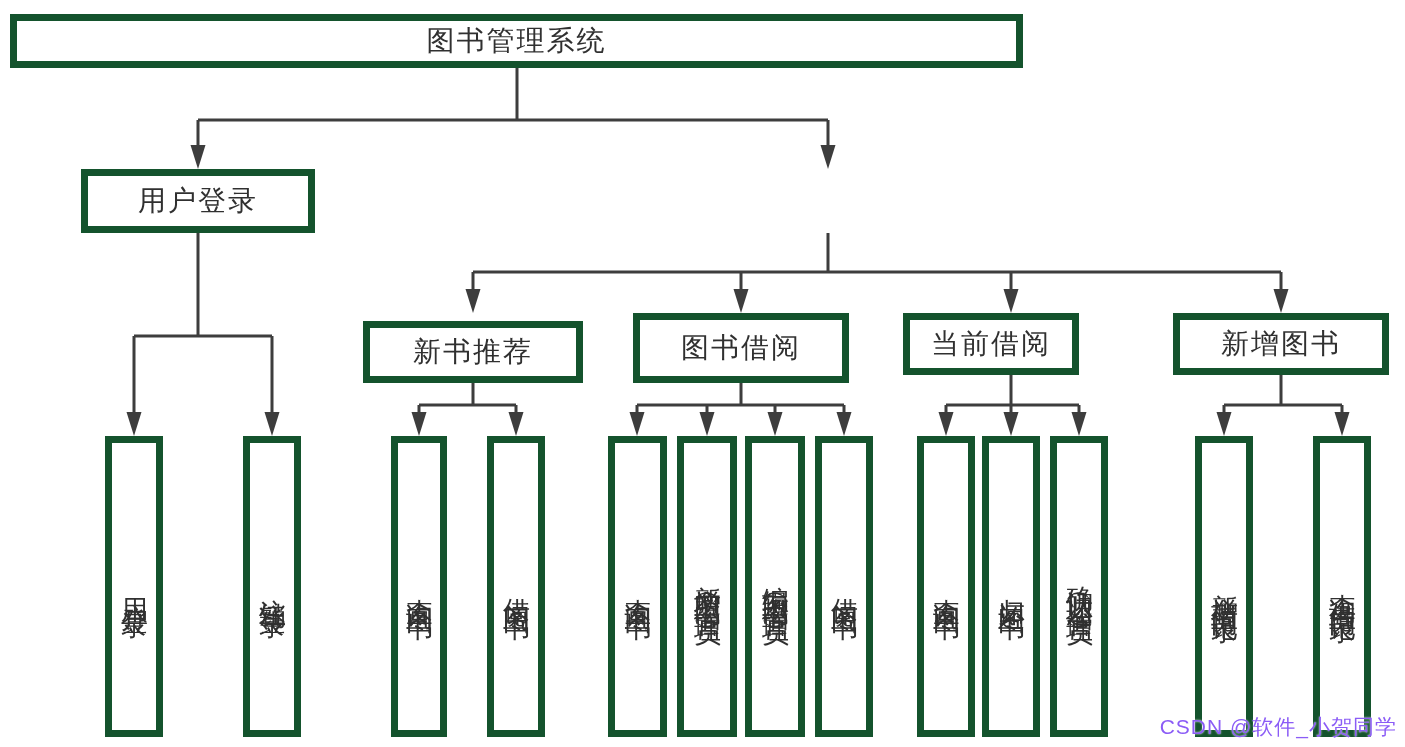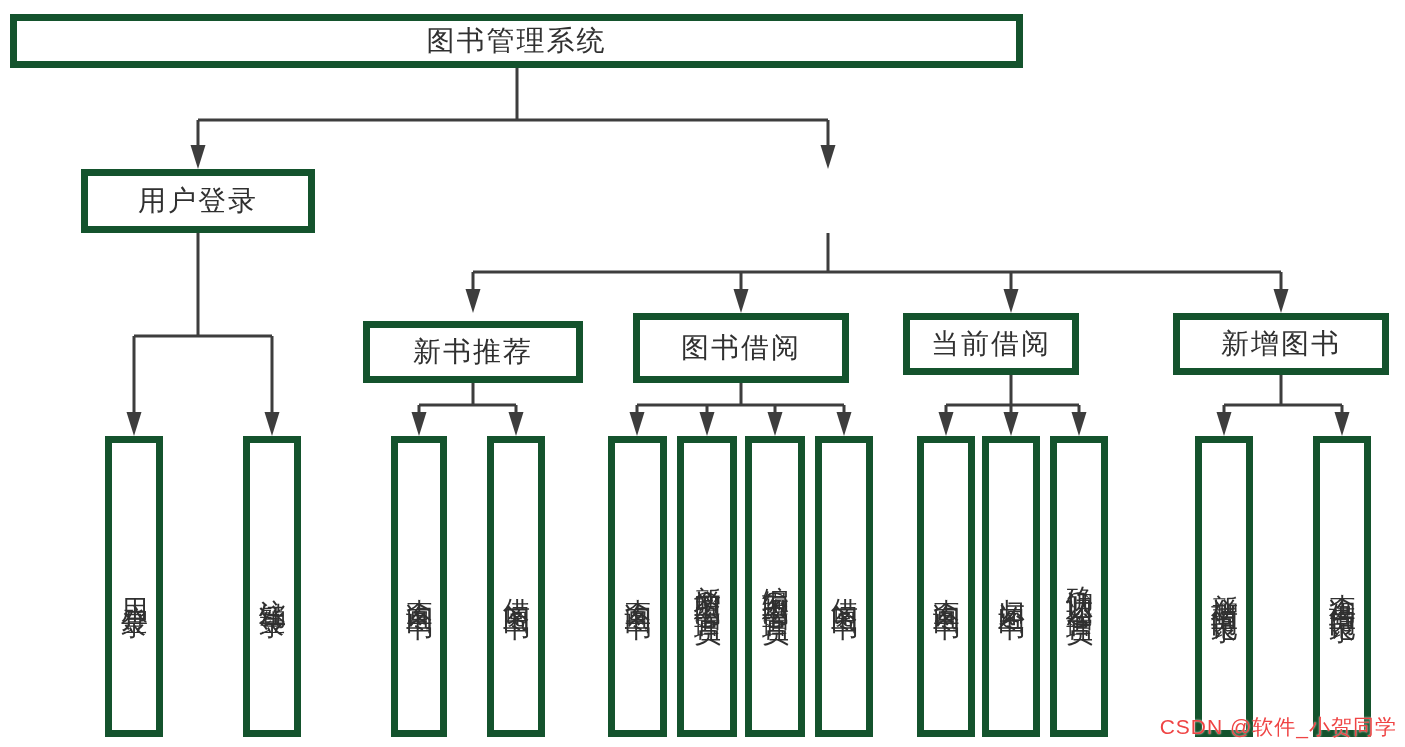--- a/index.html
+++ b/index.html
@@ -14,21 +14,21 @@
     display:flex; align-items:center; justify-content:center;
     white-space:nowrap;
   }
   .h { font-size:28px; letter-spacing:2px; }
   .v {
     writing-mode:vertical-rl; text-orientation:mixed;
     font-size:27px; letter-spacing:5px; line-height:1;
   }
   .watermark {
     position:absolute; right:8px; bottom:6px;
-    font-size:21px; color:#ef4444; letter-spacing:1px;
+    font-size:21px; color:#8b5cf6; letter-spacing:1px;
     text-shadow:0 0 2px #ffffff;
   }
 </style>
 </head>
 <body>
 
 <div class="canvas">
 
   <svg class="wires" viewBox="0 0 1405 747">
     <g stroke="#3d3d3d" stroke-width="3" fill="none">

